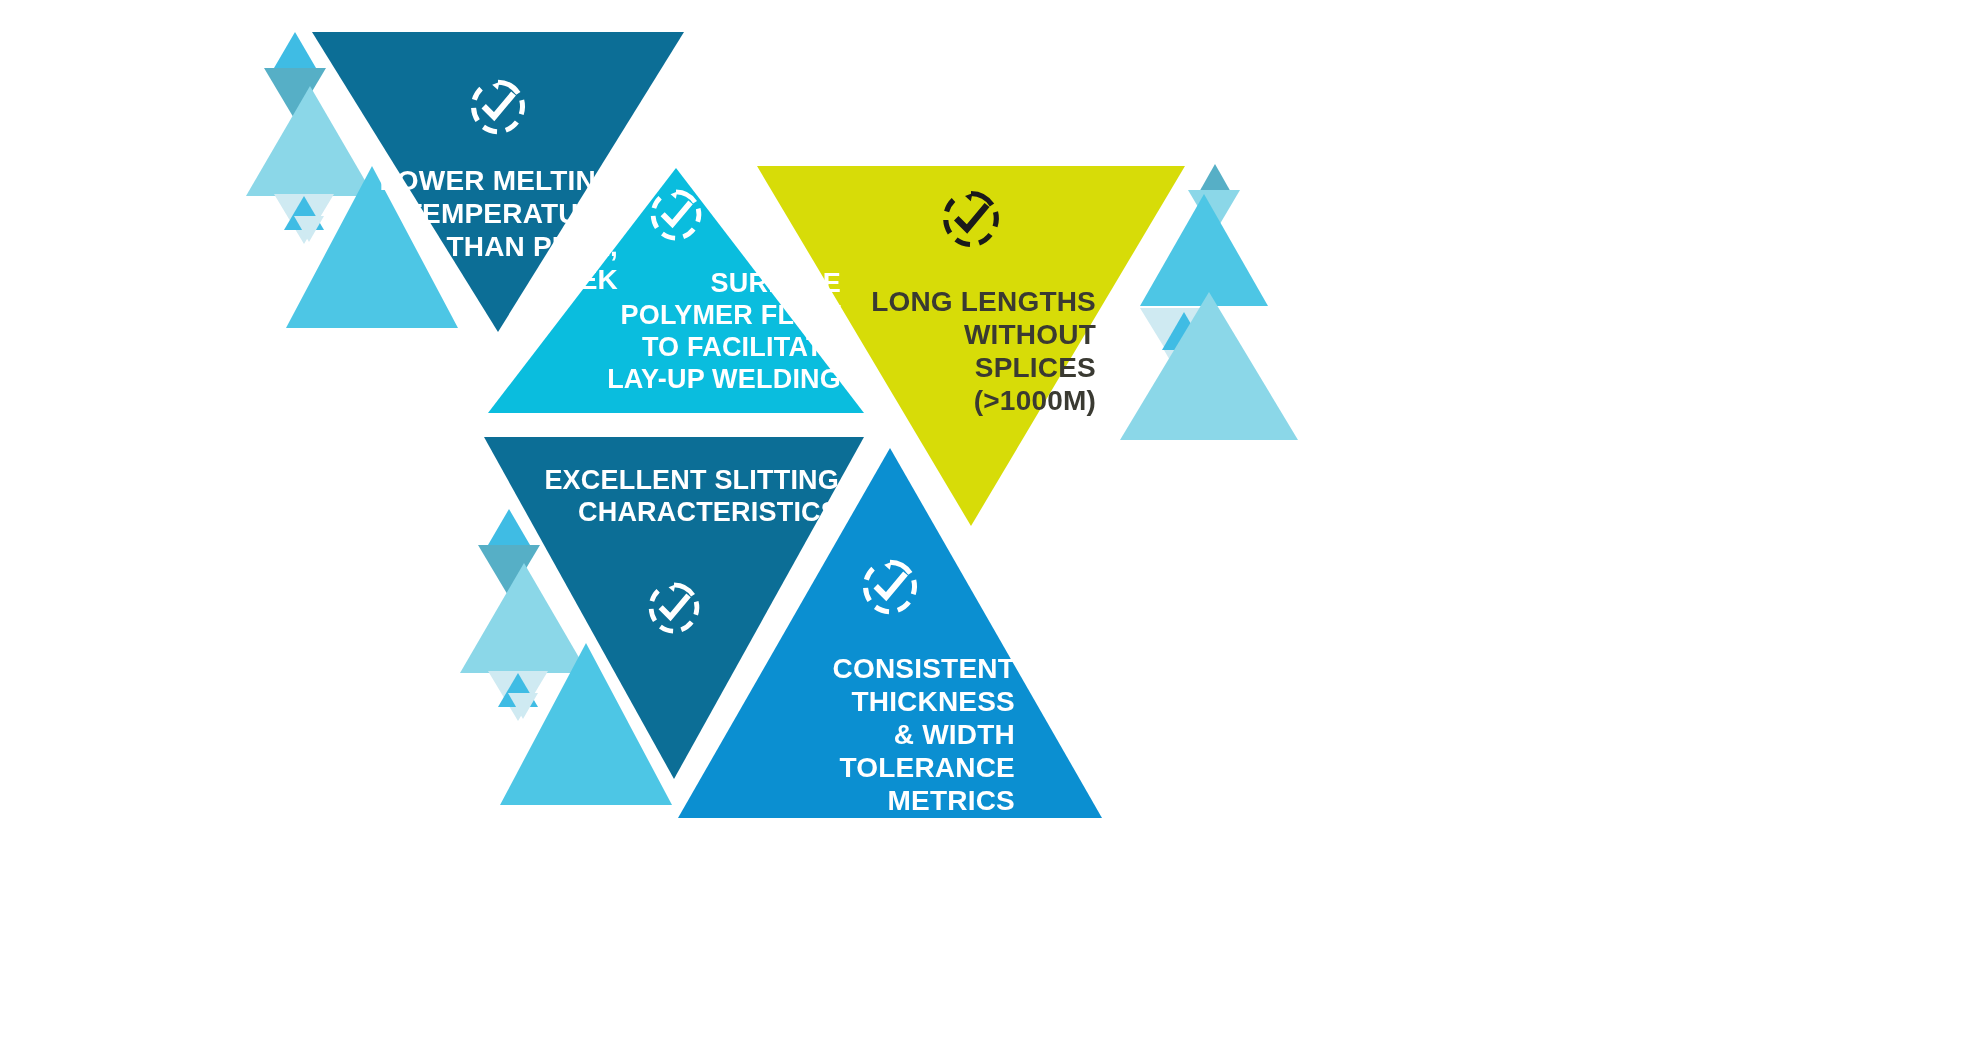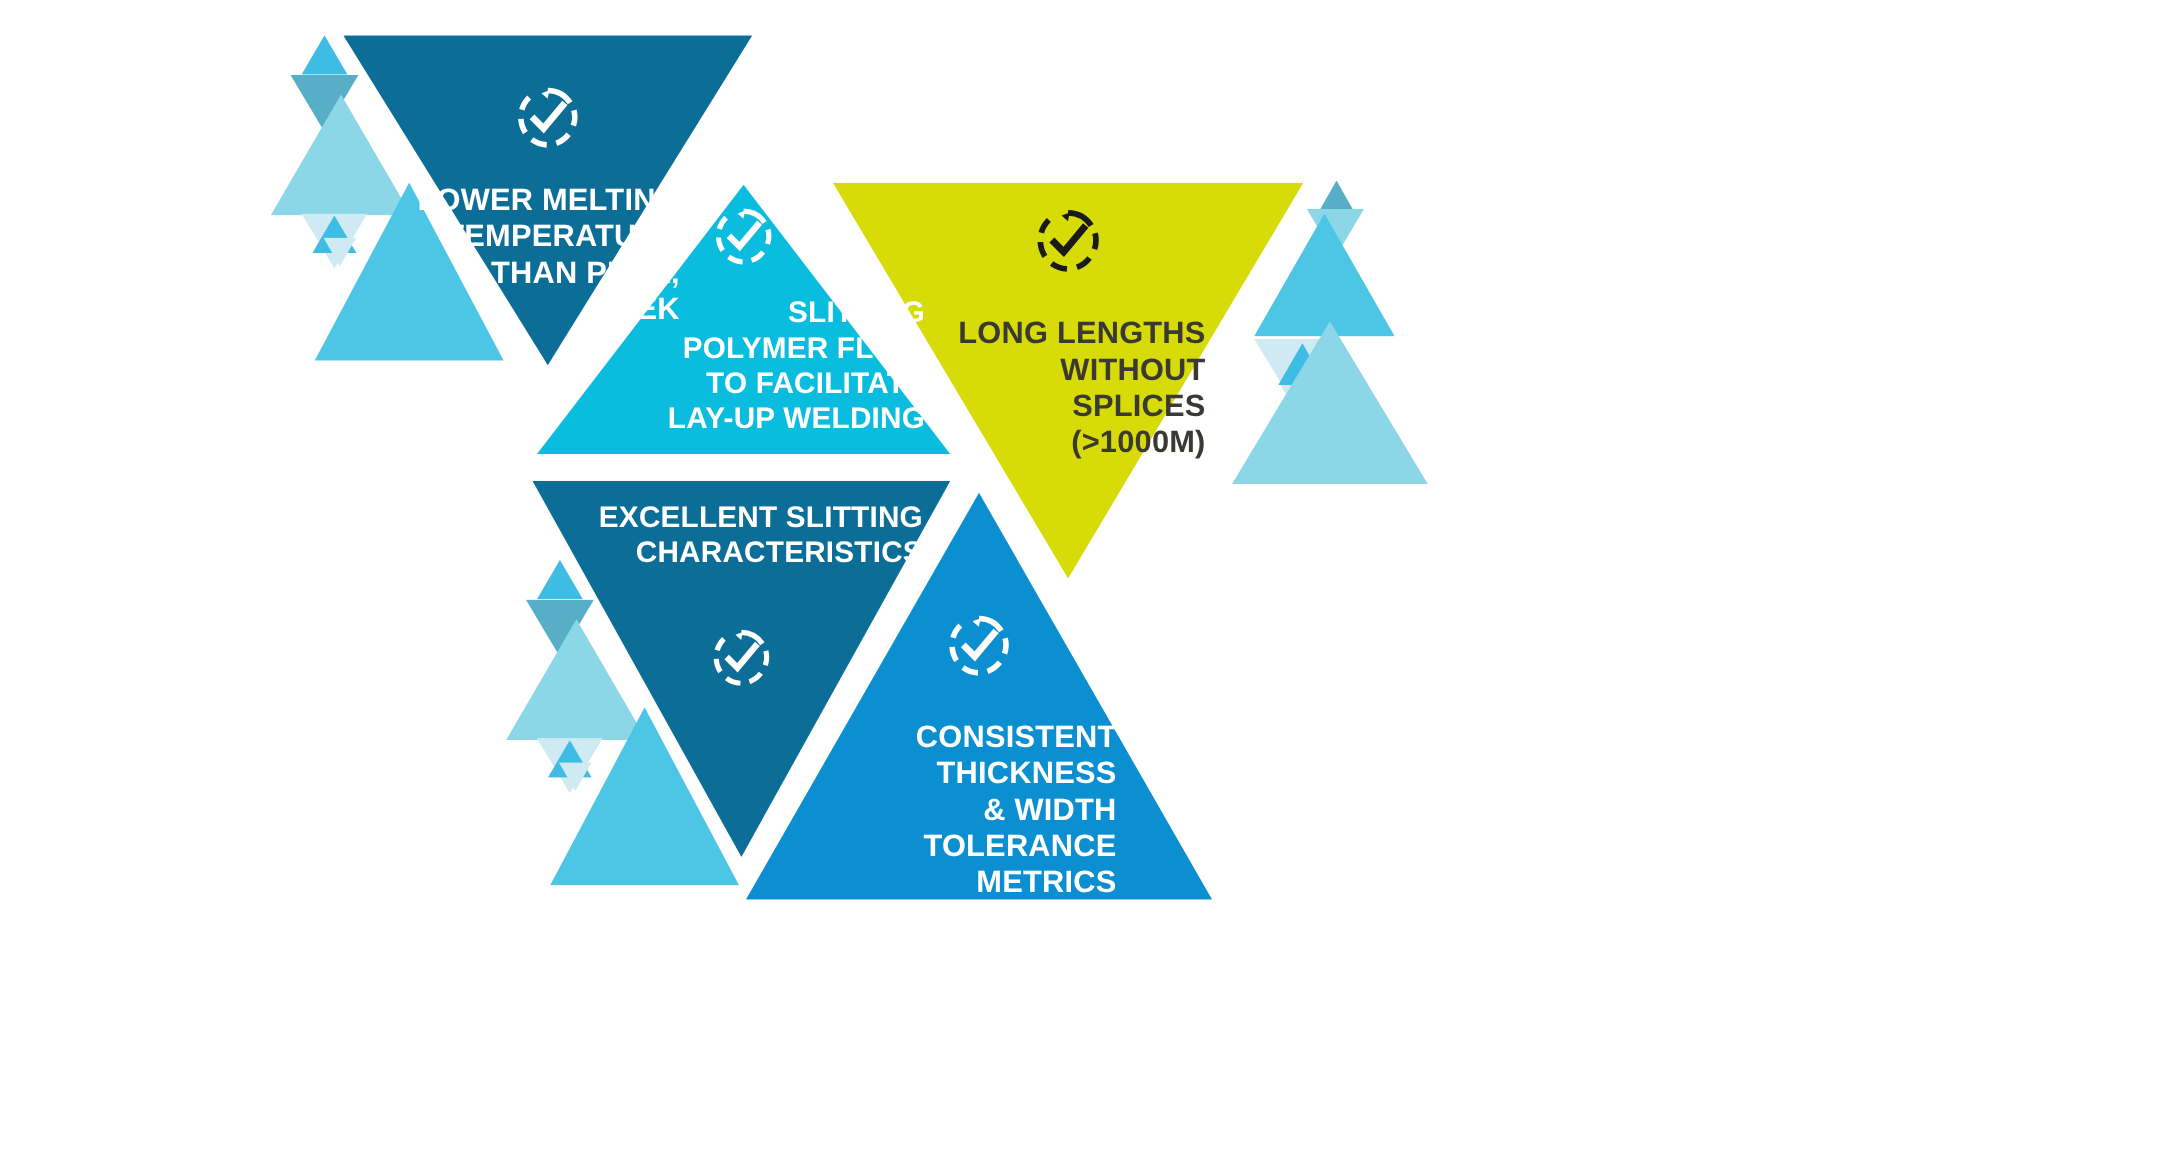--- a/index.html
+++ b/index.html
@@ -117,21 +117,21 @@
             <path d="M56.5 25 A25.5 25.5 0 0 1 56 39.5"></path>
             <path d="M51.5 47.5 A25.5 25.5 0 0 1 40 56"></path>
             <path d="M31 57.5 A25.5 25.5 0 0 1 17 52.5"></path>
             <path d="M11 46 A25.5 25.5 0 0 1 6.8 33"></path>
             <path d="M7.6 24.5 A25.5 25.5 0 0 1 14.5 13"></path>
           </g>
           <path d="M26 9 L33.5 6.2 L31.8 14.2 Z" fill="#FFFFFF"></path>
           <path d="M19.5 33.5 L28 42 L46 20.5" fill="none" stroke="#FFFFFF" stroke-width="6.4" stroke-linecap="square" stroke-linejoin="miter"></path>
         </svg>
       </span>
-      <div class="tri-label" style="color:#FFFFFF; font-size:27px; margin-top:20px; width:330px;">SLITTING
+      <div class="tri-label" style="color:#FFFFFF; font-size:27px; margin-top:20px; width:330px;">SURFACE
 POLYMER FLOW
 TO FACILITATE
 LAY-UP WELDING</div>
     </div>
   </div>
 
   <div class="tri" style="left:757px; top:166px; width:428px; height:360px;">
     <div class="shape clip-down" style="background:#D7DC08;"></div>
     <div class="content" style="padding-top:21px;">
       <span class="icon-wrap">
@@ -150,21 +150,21 @@
       </span>
       <div class="tri-label" style="color:#3A3A32; font-size:28px; margin-top:30px; width:250px;">LONG LENGTHS
 WITHOUT
 SPLICES
 (&gt;1000M)</div>
     </div>
   </div>
 
   <div class="tri" style="left:484px; top:437px; width:380px; height:342px;">
     <div class="shape clip-down" style="background:#0C6E96;"></div>
-    <div class="content" style="padding-top:18px;">
+    <div class="content" style="padding-top:28px;">
       <div class="tri-label" style="color:#FFFFFF; font-size:27px; width:330px;">EXCELLENT SLITTING
 CHARACTERISTICS</div>
       <span class="icon-wrap" style="margin-top:50px;">
         <svg width="58" height="58" viewBox="0 0 64 64" aria-hidden="true">
           <g fill="none" stroke="#FFFFFF" stroke-width="5.2" stroke-linecap="butt">
             <path d="M32 6.5 A25.5 25.5 0 0 1 53 18"></path>
             <path d="M56.5 25 A25.5 25.5 0 0 1 56 39.5"></path>
             <path d="M51.5 47.5 A25.5 25.5 0 0 1 40 56"></path>
             <path d="M31 57.5 A25.5 25.5 0 0 1 17 52.5"></path>
             <path d="M11 46 A25.5 25.5 0 0 1 6.8 33"></path>

